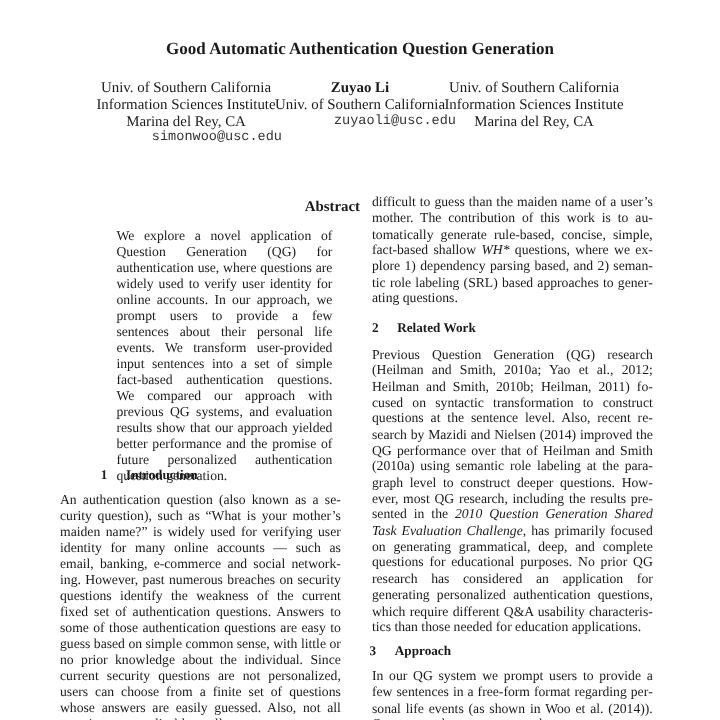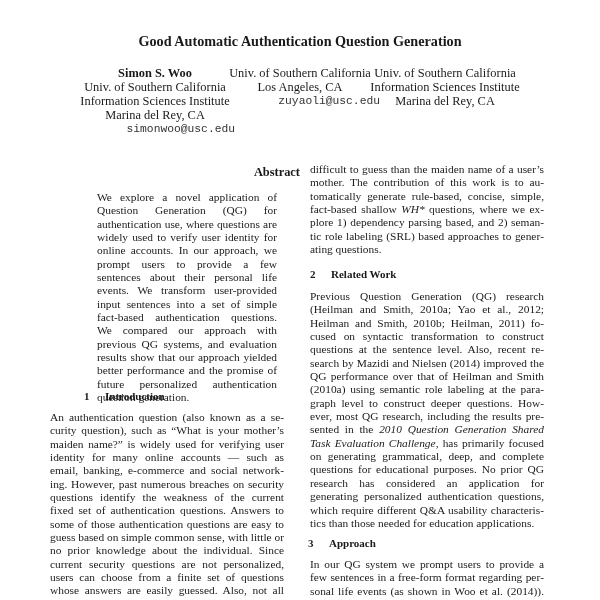--- a/index.html
+++ b/index.html
@@ -43,29 +43,28 @@
     #sec3-head { top: 537px; left: 308px; }
     #sec3-body { top: 558px; left: 310px; width: 234px; }
     em { font-style: italic; }
   </style>
 </head>
 <body>
 
 <div class="title">Good Automatic Authentication Question Generation</div>
 
 <div class="author" id="author-0">
-  <div class="name">Simon S. Woo</div>
   <div>Univ. of Southern California</div>
   <div>Information Sciences Institute</div>
   <div>Marina del Rey, CA</div>
   <div class="email">simonwoo@usc.edu</div>
 </div>
 <div class="author" id="author-1">
+  <div class="name">Zuyao Li</div>
   <div>Univ. of Southern California</div>
-  <div>Los Angeles, CA</div>
   <div class="email">zuyaoli@usc.edu</div>
 </div>
 <div class="author" id="author-2">
   <div>Univ. of Southern California</div>
   <div>Information Sciences Institute</div>
   <div>Marina del Rey, CA</div>
 </div>
 
 <div class="abstract-head">Abstract</div>
 <div class="col" id="abstract-body">

